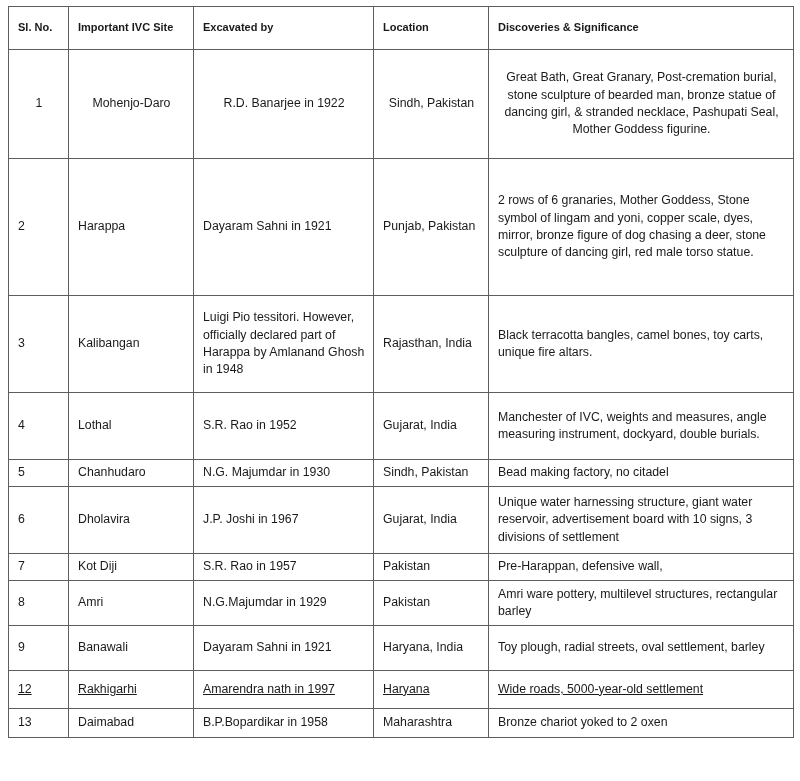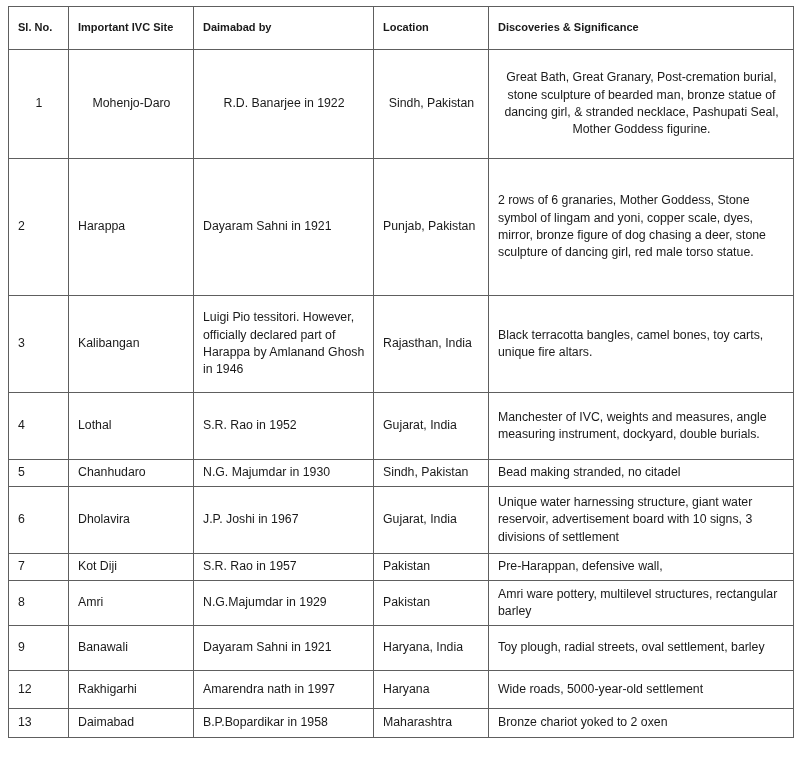--- a/index.html
+++ b/index.html
@@ -54,42 +54,42 @@
   tbody tr[data-row="2"]  td { height: 137px; }
   tbody tr[data-row="3"]  td { height: 97px; }
   tbody tr[data-row="4"]  td { height: 67px; }
   tbody tr[data-row="5"]  td { height: 27px; }
   tbody tr[data-row="6"]  td { height: 67px; }
   tbody tr[data-row="7"]  td { height: 27px; }
   tbody tr[data-row="8"]  td { height: 45px; }
   tbody tr[data-row="9"]  td { height: 45px; }
   tbody tr[data-row="10"] td { height: 45px; }
   tbody tr[data-row="11"] td { height: 29px; }
-  tbody tr[data-row="12"] td { height: 38px; }
+  tbody tr[data-row="12"] td { height: 38px; text-decoration: underline; }
   tbody tr[data-row="13"] td { height: 29px; }
 
   .cell-sl { white-space: nowrap; }
 </style>
 </head>
 <body>
 
 <div class="table-wrap">
   <table class="ivc-table">
     <colgroup>
       <col class="c-sl">
         <col class="c-site">
         <col class="c-exc">
         <col class="c-loc">
         <col class="c-disc">
     </colgroup>
     <thead>
       <tr>
         <th>Sl. No.</th>
         <th>Important IVC Site</th>
-        <th>Daimabad by</th>
+        <th>Excavated by</th>
         <th>Location</th>
         <th>Discoveries &amp; Significance</th>
       </tr>
     </thead>
     <tbody>
       <tr data-row="1">
         <td class="cell-sl">1</td>
         <td>Mohenjo-Daro</td>
         <td>R.D. Banarjee in 1922</td>
         <td>Sindh, Pakistan</td>
@@ -98,37 +98,37 @@
       <tr data-row="2">
         <td class="cell-sl">2</td>
         <td>Harappa</td>
         <td>Dayaram Sahni in 1921</td>
         <td>Punjab, Pakistan</td>
         <td>2 rows of 6 granaries, Mother Goddess, Stone symbol of lingam and yoni, copper scale, dyes, mirror, bronze figure of dog chasing a deer, stone sculpture of dancing girl, red male torso statue.</td>
       </tr>
       <tr data-row="3">
         <td class="cell-sl">3</td>
         <td>Kalibangan</td>
-        <td>Luigi Pio tessitori. However, officially declared part of Harappa by Amlanand Ghosh in 1946</td>
+        <td>Luigi Pio tessitori. However, officially declared part of Harappa by Amlanand Ghosh in 1948</td>
         <td>Rajasthan, India</td>
         <td>Black terracotta bangles, camel bones, toy carts, unique fire altars.</td>
       </tr>
       <tr data-row="4">
         <td class="cell-sl">4</td>
         <td>Lothal</td>
         <td>S.R. Rao in 1952</td>
         <td>Gujarat, India</td>
         <td>Manchester of IVC, weights and measures, angle measuring instrument, dockyard, double burials.</td>
       </tr>
       <tr data-row="5">
         <td class="cell-sl">5</td>
         <td>Chanhudaro</td>
         <td>N.G. Majumdar in 1930</td>
         <td>Sindh, Pakistan</td>
-        <td>Bead making stranded, no citadel</td>
+        <td>Bead making factory, no citadel</td>
       </tr>
       <tr data-row="6">
         <td class="cell-sl">6</td>
         <td>Dholavira</td>
         <td>J.P. Joshi in 1967</td>
         <td>Gujarat, India</td>
         <td>Unique water harnessing structure, giant water reservoir, advertisement board with 10 signs, 3 divisions of settlement</td>
       </tr>
       <tr data-row="7">
         <td class="cell-sl">7</td>

